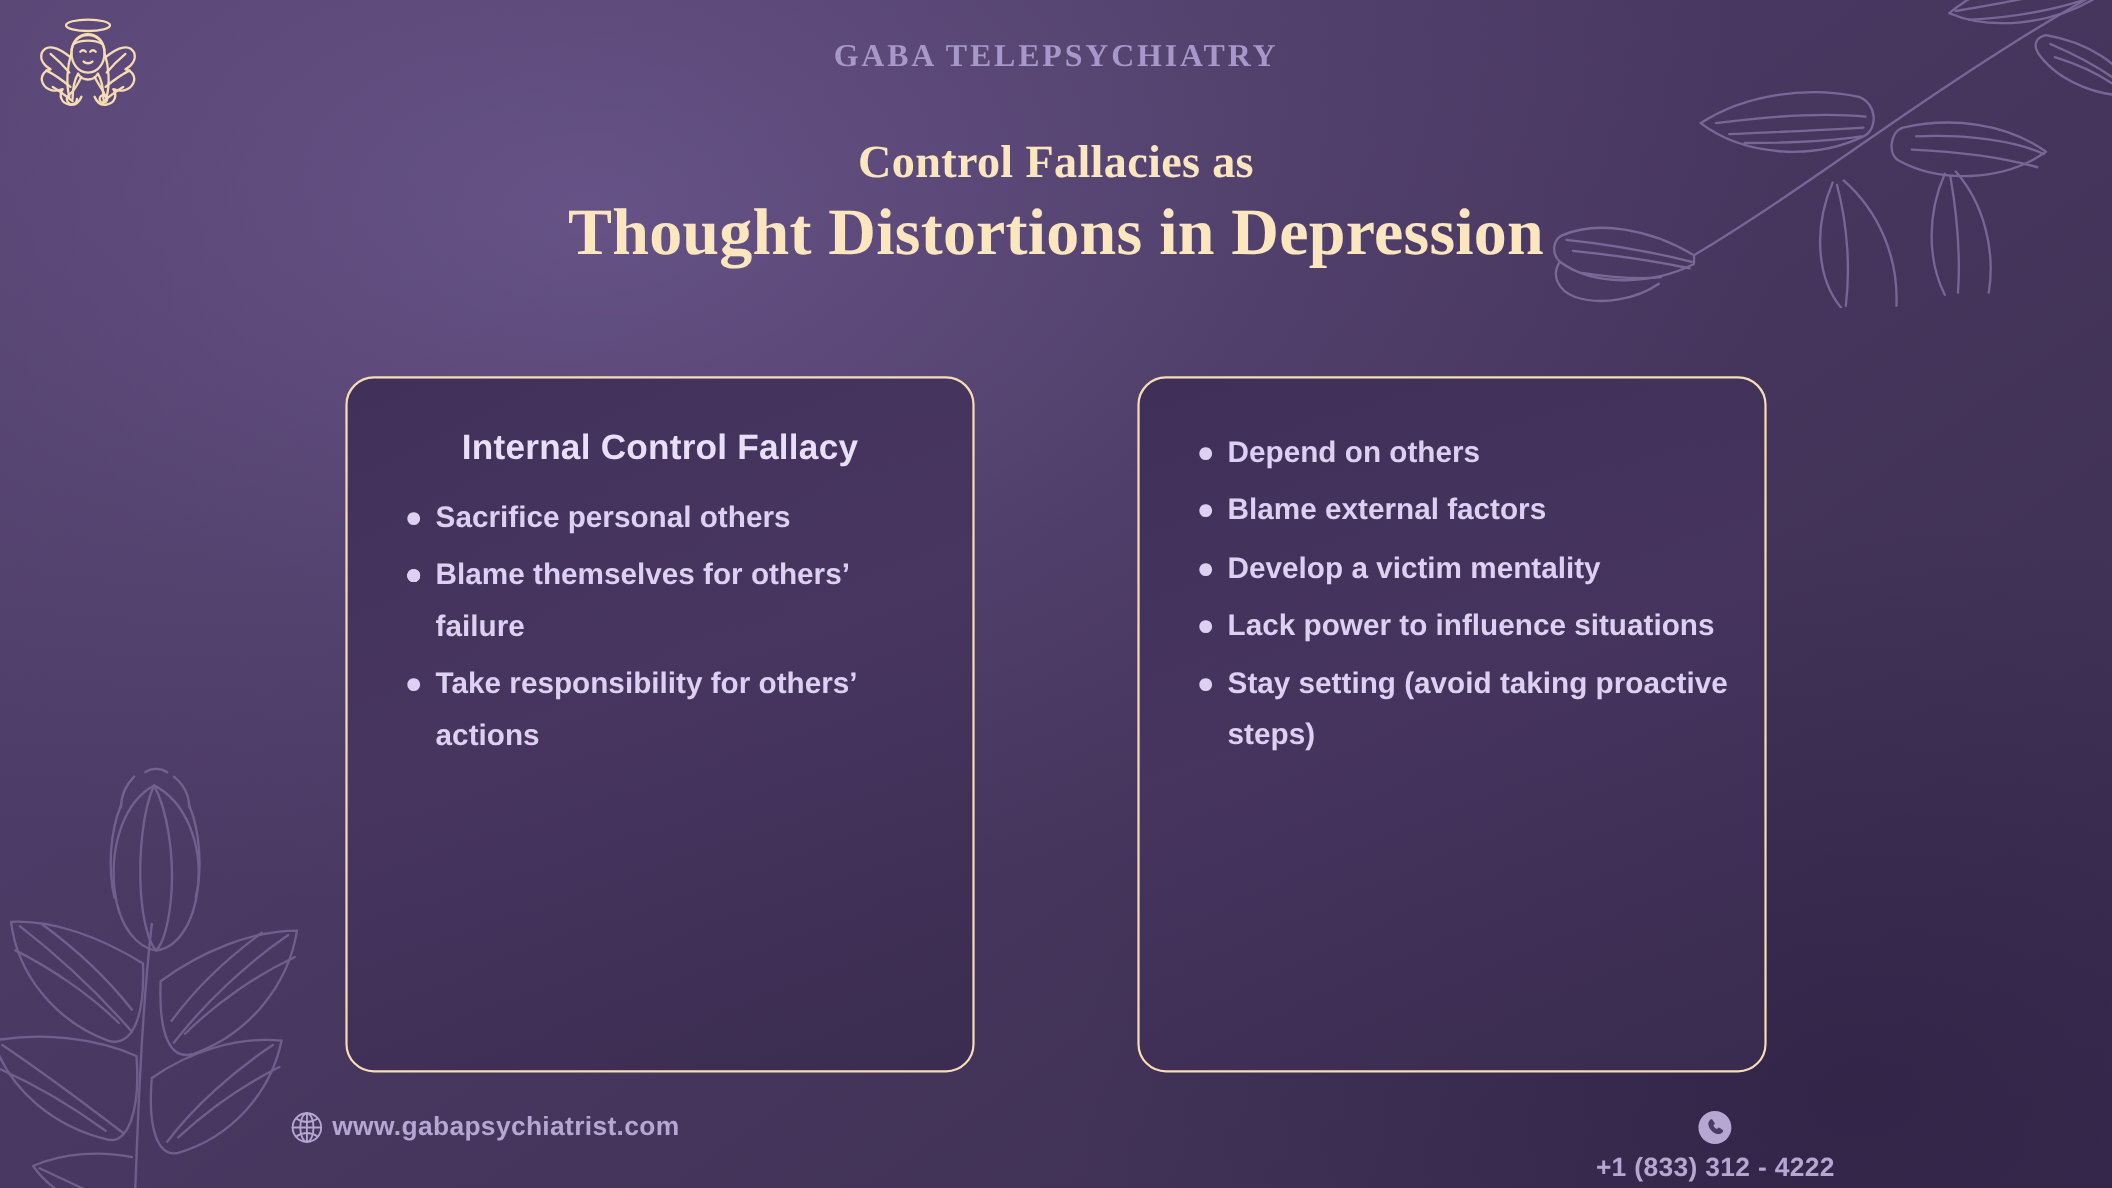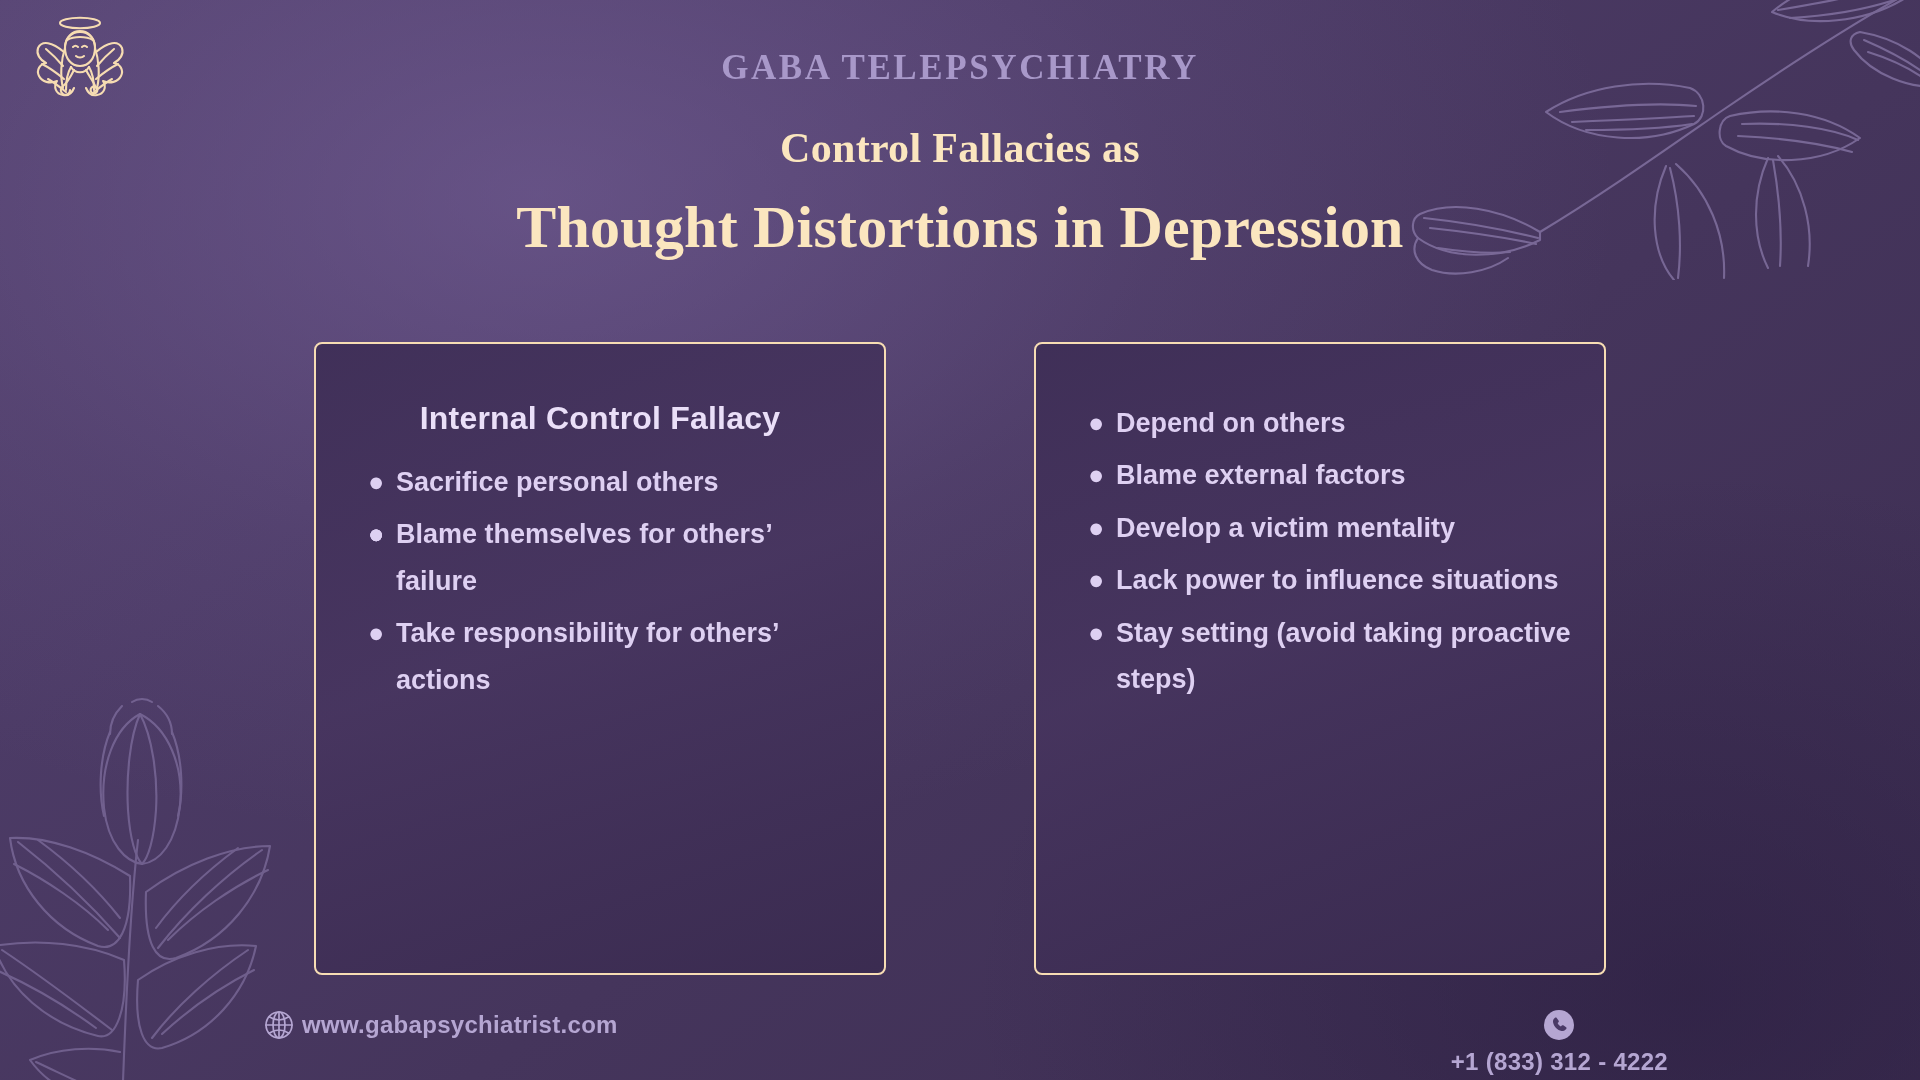--- a/index.html
+++ b/index.html
@@ -24,59 +24,59 @@
   .deco { position:absolute; pointer-events:none; }
   .deco svg { display:block; }
   #deco-top-right { top:-40px; right:-30px; opacity:.52; }
   #deco-bottom-left { bottom:-30px; left:-20px; opacity:.42; }
 
   
   #logo { position:absolute; left:30px; top:8px; width:100px; height:110px; }
 
   
   #brand {
-    position:absolute; top:48px; left:0; width:100%;
+    position:absolute; top:35px; left:0; width:100%;
     text-align:center;
     font-family:"Liberation Serif", serif;
     font-weight:700;
-    font-size:35px;
+    font-size:29px;
     letter-spacing:2.6px;
     color:#a898c9;
   }
 
   
   #title-block {
     position:absolute; top:125px; left:0; width:100%;
     text-align:center;
     font-family:"Liberation Serif", serif;
     color:#fbe6bf;
   }
   #title-line-1 {
     font-size:42px; font-weight:700; line-height:1.1;
     letter-spacing:.3px;
   }
   #title-line-2 {
     font-size:60px; font-weight:700; line-height:1.2;
-    letter-spacing:.2px; margin-top:20px;
+    letter-spacing:.2px; margin-top:4px;
   }
 
   
   #cards {
     position:absolute;
     top:342px; left:314px;
     width:1292px; height:633px;
     display:flex;
     justify-content:space-between;
   }
   .card {
     width:572px; height:633px;
     border:2px solid #f7ddb4;
-    border-radius:8px;
+    border-radius:26px;
     background:linear-gradient(160deg, rgba(62,46,86,0.92) 0%, rgba(70,52,94,0.86) 45%, rgba(58,43,80,0.92) 100%);
-    padding:56px 30px 20px 30px;
+    padding:44px 30px 20px 30px;
     overflow:hidden;
   }
   .card-title {
     font-size:32px; font-weight:700;
     color:#eadff8;
     text-align:center;
     margin-bottom:22px;
     letter-spacing:.2px;
   }
   .bullets { list-style:none; padding-left:22px; }

